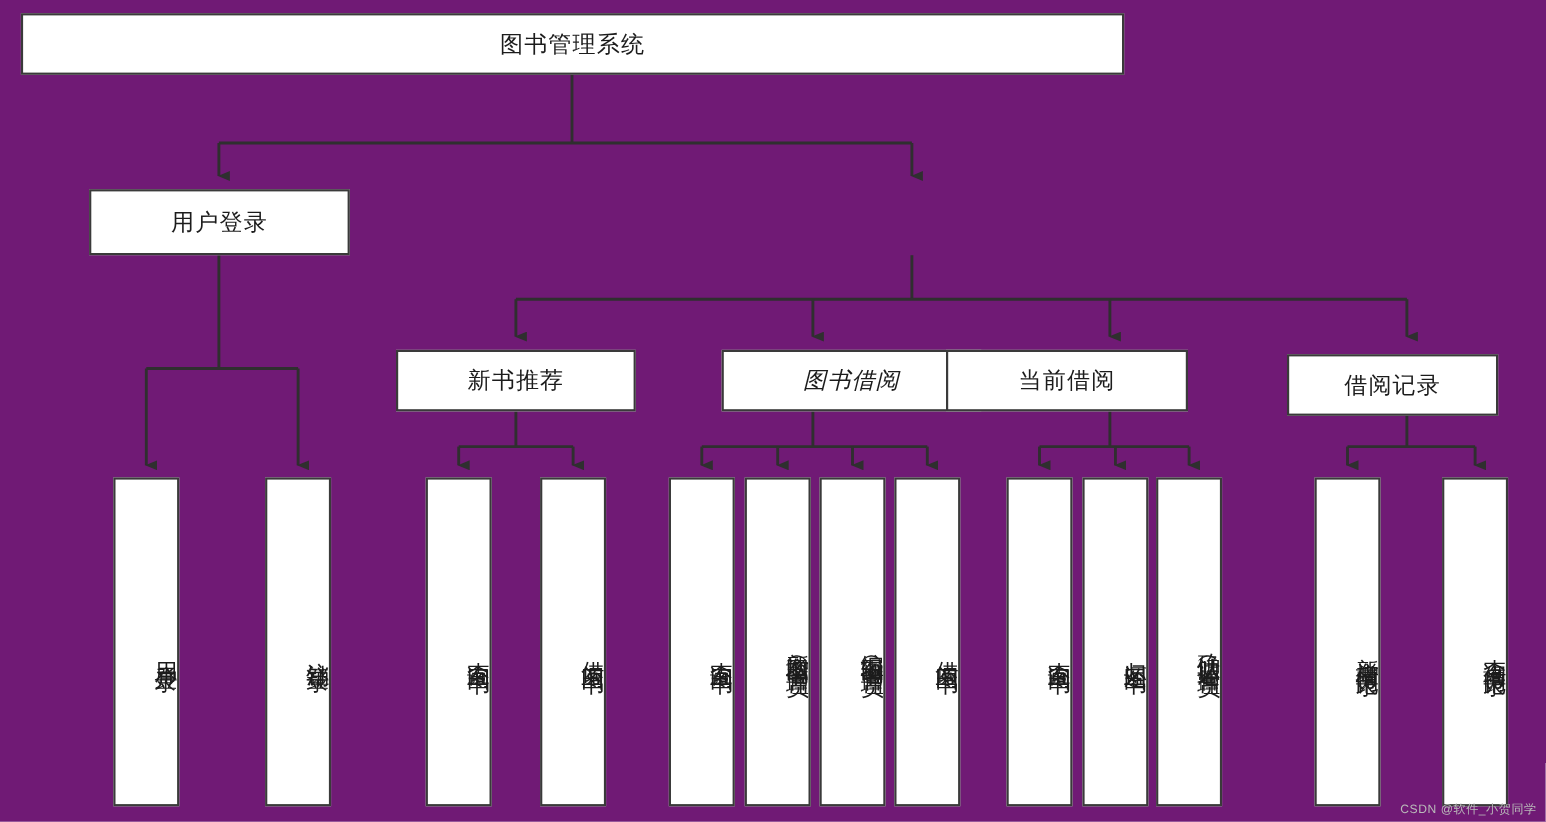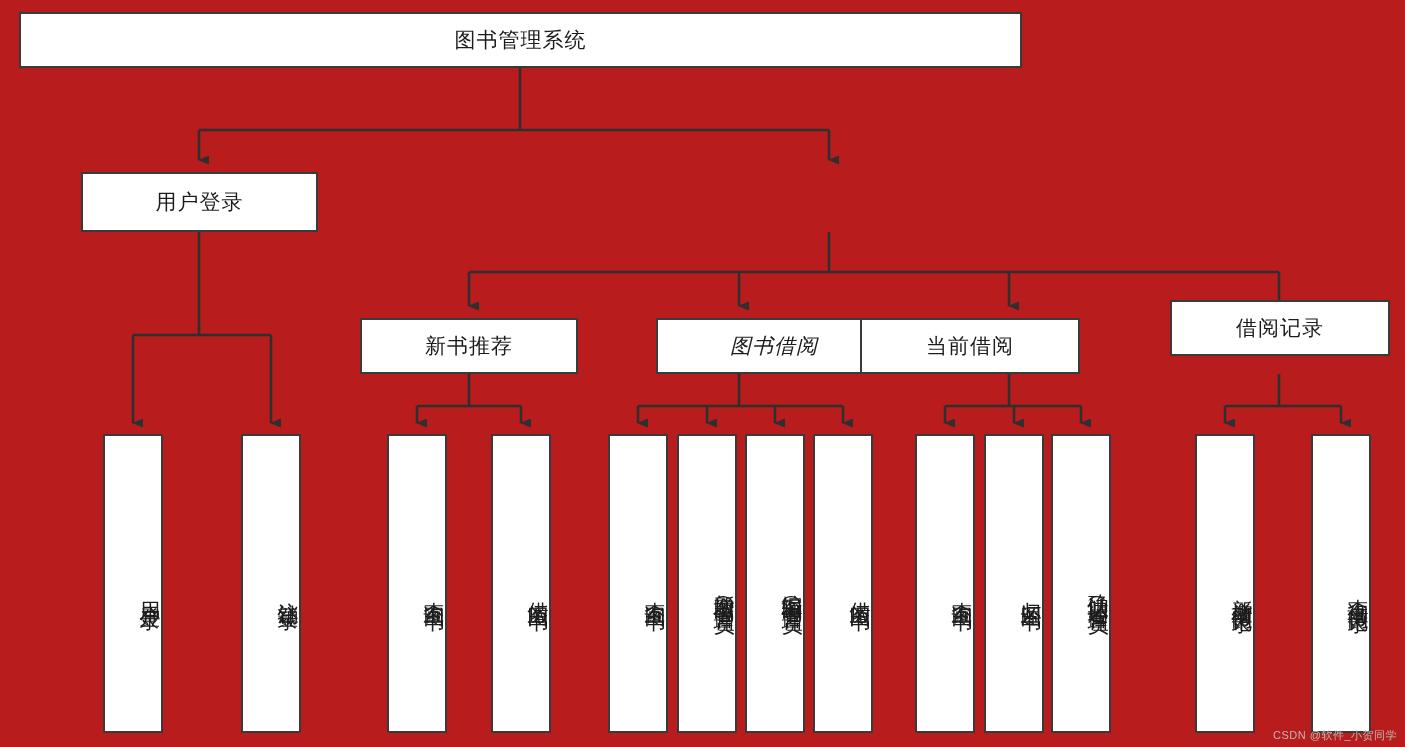--- a/index.html
+++ b/index.html
@@ -1,18 +1,18 @@
 <!DOCTYPE html>
 <html><head>
 <meta charset="utf-8">
 <style>
   html,body{margin:0;padding:0;background:#ffffff;}
   body{width:1405px;height:747px;overflow:hidden;
        font-family:"Liberation Sans","DejaVu Sans",sans-serif;}
-  #stage{position:relative;width:1405px;height:747px;background:#b91c1c;}
+  #stage{position:relative;width:1405px;height:747px;background:#701a75;}
   #wires{position:absolute;left:0;top:0;width:1405px;height:747px;}
   .node{position:absolute;box-sizing:border-box;background:#ffffff;
         border:2.5px solid #3a3a3a;display:flex;align-items:center;
         justify-content:center;color:#1c1c1c;}
   .node.h{font-size:21px;letter-spacing:1px;}
   .node.vtext{writing-mode:vertical-rl;text-orientation:upright;
               font-size:21px;letter-spacing:3px;line-height:1.05;
               padding-top:14px;align-items:flex-start;justify-content:center;}
   #watermark{position:absolute;right:8px;bottom:4px;font-size:11px;
              color:#b9b9b9;letter-spacing:0.5px;white-space:nowrap;}
@@ -72,21 +72,21 @@
     </g>
   </svg>
 
   <div class="node h" style="left:19px;top:12px;width:1003px;height:56px;">图书管理系统</div>
 
   <div class="node h" style="left:81px;top:172px;width:237px;height:60px;">用户登录</div>
 
   <div class="node h" style="left:360px;top:318px;width:218px;height:56px;">新书推荐</div>
   <div class="node h" style="left:656px;top:318px;width:236px;height:56px;font-style:italic;">图书借阅</div>
   <div class="node h" style="left:860px;top:318px;width:220px;height:56px;">当前借阅</div>
-  <div class="node h" style="left:1170px;top:300px;width:220px;height:56px;">借阅记录</div>
+  <div class="node h" style="left:1170px;top:322px;width:192px;height:56px;">借阅记录</div>
 
   <div class="node vtext" style="left:103px;top:434px;width:60px;height:299px;">用户登录</div>
   <div class="node vtext" style="left:241px;top:434px;width:60px;height:299px;">注销登录</div>
 
   <div class="node vtext" style="left:387px;top:434px;width:60px;height:299px;">查询图书</div>
   <div class="node vtext" style="left:491px;top:434px;width:60px;height:299px;">借阅图书</div>
 
   <div class="node vtext" style="left:608px;top:434px;width:60px;height:299px;">查询图书</div>
   <div class="node vtext" style="left:677px;top:434px;width:60px;height:299px;">新增图书（管理员）</div>
   <div class="node vtext" style="left:745px;top:434px;width:60px;height:299px;">编辑图书（管理员）</div>

